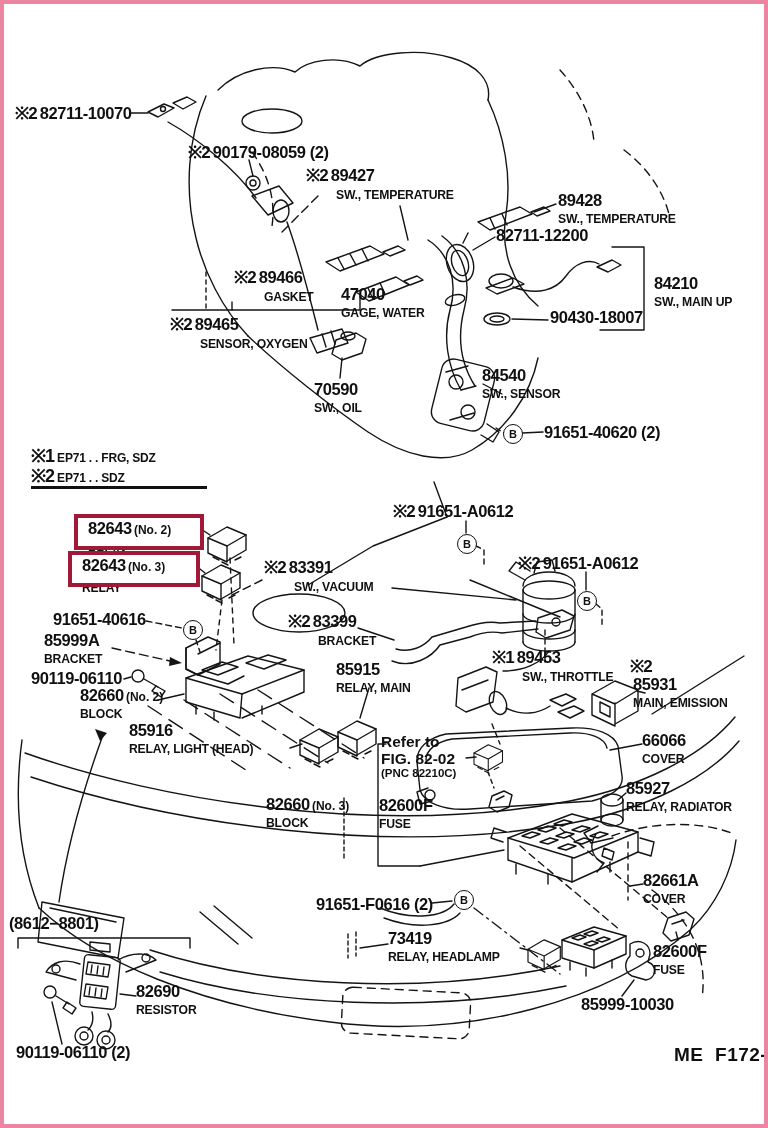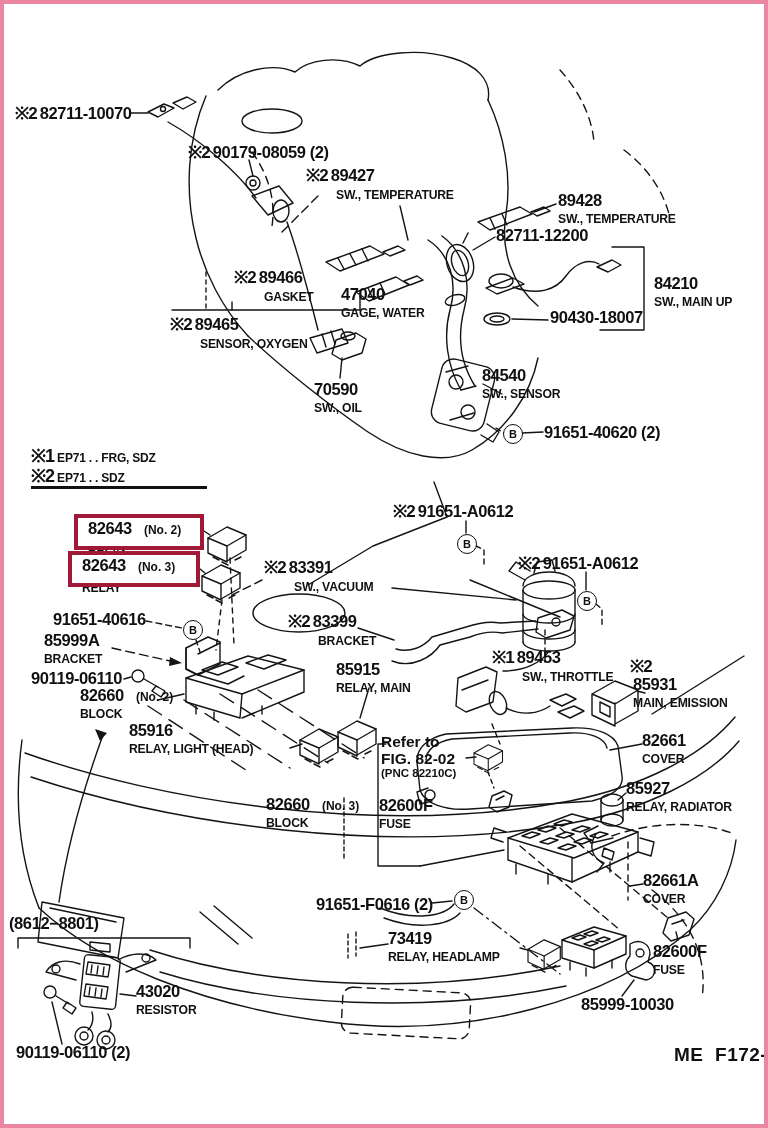--- a/index.html
+++ b/index.html
@@ -4,21 +4,21 @@
 <style>
   html,body{margin:0;padding:0;}
   body{width:768px;height:1128px;position:relative;background:#fff;overflow:hidden;
        font-family:"Liberation Sans",sans-serif;color:#101010;}
   .frame{position:absolute;inset:0;border:4px solid var(--frame-color,#ea86a2);pointer-events:none;z-index:9;}
   svg.art{position:absolute;left:0;top:0;z-index:1;}
   .lbl{position:absolute;white-space:nowrap;line-height:1.05;z-index:3;}
   .l1{display:flex;align-items:baseline;}
   .p{font-size:16.5px;font-weight:700;letter-spacing:-0.4px;}
   .m{font-size:17px;font-weight:700;margin-right:3px;letter-spacing:-1px;}
-  .n{font-size:12px;font-weight:700;margin-left:12px;}
+  .n{font-size:12px;font-weight:700;margin-left:2px;}
   .d{font-size:12.2px;font-weight:700;letter-spacing:-0.2px;margin-top:4px;}
   .ind .d{margin-left:30px;}
   .bmark{position:absolute;width:18px;height:18px;border:1.7px solid #101010;border-radius:50%;
          display:flex;align-items:center;justify-content:center;
          font-size:11px;font-weight:700;z-index:3;background:#fff;}
   .hl{position:absolute;border:4.5px solid var(--hl-color,#a01a38);z-index:5;box-sizing:border-box;}
   .legend{position:absolute;left:31px;top:443px;z-index:3;}
   .legend .row{display:flex;align-items:baseline;height:20px;}
   .legend .m{font-size:18px;}
   .legend .t{font-size:12px;font-weight:700;letter-spacing:-0.2px;}
@@ -466,21 +466,21 @@
     <div class="d">MAIN, EMISSION</div>
   </div>
 <div class="lbl" style="left:129px;top:722px">
     <div class="l1">
       <span class="p">85916</span>
     </div>
     <div class="d">RELAY, LIGHT (HEAD)</div>
   </div>
 <div class="lbl" style="left:642px;top:732px">
     <div class="l1">
-      <span class="p">82661</span>
+      <span class="p">66066</span>
     </div>
     <div class="d">COVER</div>
   </div>
 <div class="lbl" style="left:626px;top:780px">
     <div class="l1">
       <span class="p">85927</span>
     </div>
     <div class="d">RELAY, RADIATOR</div>
   </div>
 <div class="lbl" style="left:266px;top:796px">
@@ -513,21 +513,21 @@
     </div>
     <div class="d">RELAY, HEADLAMP</div>
   </div>
 <div class="lbl" style="left:9px;top:915px">
     <div class="l1">
       <span class="p">(8612−8801)</span>
     </div>
   </div>
 <div class="lbl" style="left:136px;top:983px">
     <div class="l1">
-      <span class="p">43020</span>
+      <span class="p">82690</span>
     </div>
     <div class="d">RESISTOR</div>
   </div>
 <div class="lbl" style="left:16px;top:1044px">
     <div class="l1">
       <span class="p">90119-06110 (2)</span>
     </div>
   </div>
 <div class="lbl" style="left:653px;top:943px">
     <div class="l1">

